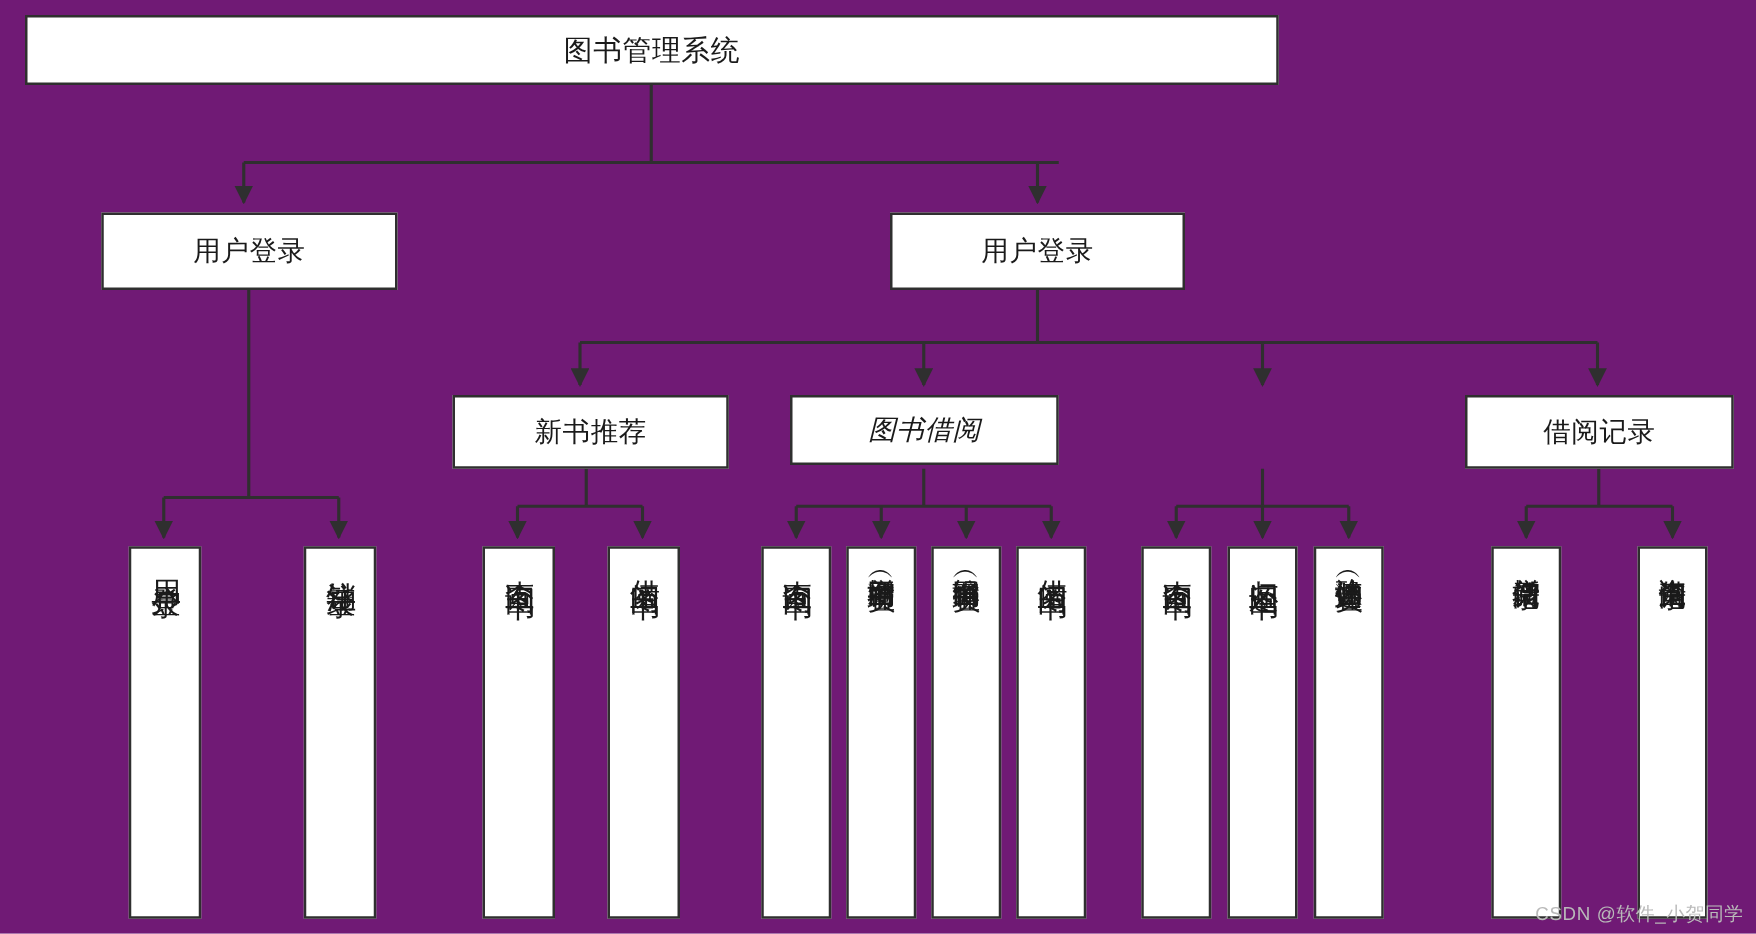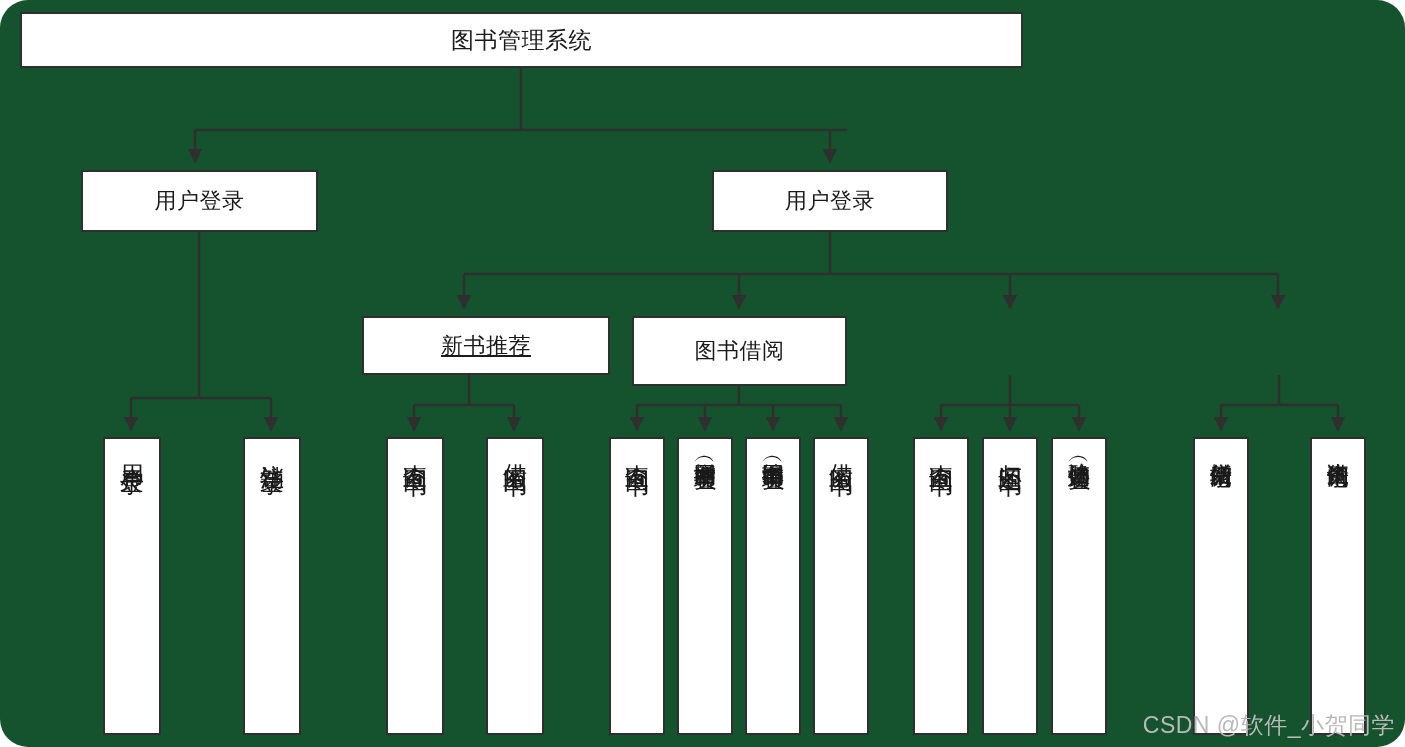--- a/index.html
+++ b/index.html
@@ -8,23 +8,22 @@
     padding: 0;
     background: #ffffff;
   }
   body {
     font-family: "Liberation Sans", "DejaVu Sans", sans-serif;
   }
   #canvas {
     position: relative;
     width: 1405px;
     height: 747px;
-    background: #14532d;
+    background: #701a75;
     overflow: hidden;
-    border-radius: 28px;
   }
   #edges {
     position: absolute;
     left: 0;
     top: 0;
     width: 1405px;
     height: 747px;
     pointer-events: none;
   }
   .node {
@@ -66,21 +65,21 @@
     margin: 0 auto;
   }
   .node.v.tight .node-label {
     font-size: 22px;
     letter-spacing: 1px;
   }
   .watermark {
     position: absolute;
     right: 10px;
     bottom: 6px;
-    font-size: 23px;
+    font-size: 15px;
     color: #b9b9b9;
     letter-spacing: 0.5px;
     z-index: 5;
     white-space: nowrap;
   }
 </style>
 </head>
 <body>
 
 <div id="canvas">
@@ -139,25 +138,28 @@
     <span class="node-label">图书管理系统</span>
   </div>
 
   <div class="node h" style="left:81px; top:170px; width:237px; height:62px;">
     <span class="node-label">用户登录</span>
   </div>
   <div class="node h" style="left:712px; top:170px; width:236px; height:62px;">
     <span class="node-label">用户登录</span>
   </div>
 
-  <div class="node h" style="left:362px; top:316px; width:248px; height:59px;text-decoration:underline;">
+  <div class="node h" style="left:362px; top:316px; width:221px; height:59px;">
     <span class="node-label">新书推荐</span>
   </div>
-  <div class="node h" style="left:632px; top:316px; width:215px; height:70px;">
+  <div class="node h" style="left:632px; top:316px; width:215px; height:56px;font-style:italic;">
     <span class="node-label">图书借阅</span>
+  </div>
+  <div class="node h" style="left:1172px; top:316px; width:215px; height:59px;">
+    <span class="node-label">借阅记录</span>
   </div>
 
   <div class="node v" style="left:103px; top:437px; width:58px; height:298px;">
     <span class="node-label">用户登录</span>
   </div>
   <div class="node v" style="left:243px; top:437px; width:58px; height:298px;">
     <span class="node-label">注销登录</span>
   </div>
 
   <div class="node v" style="left:386px; top:437px; width:58px; height:298px;">

